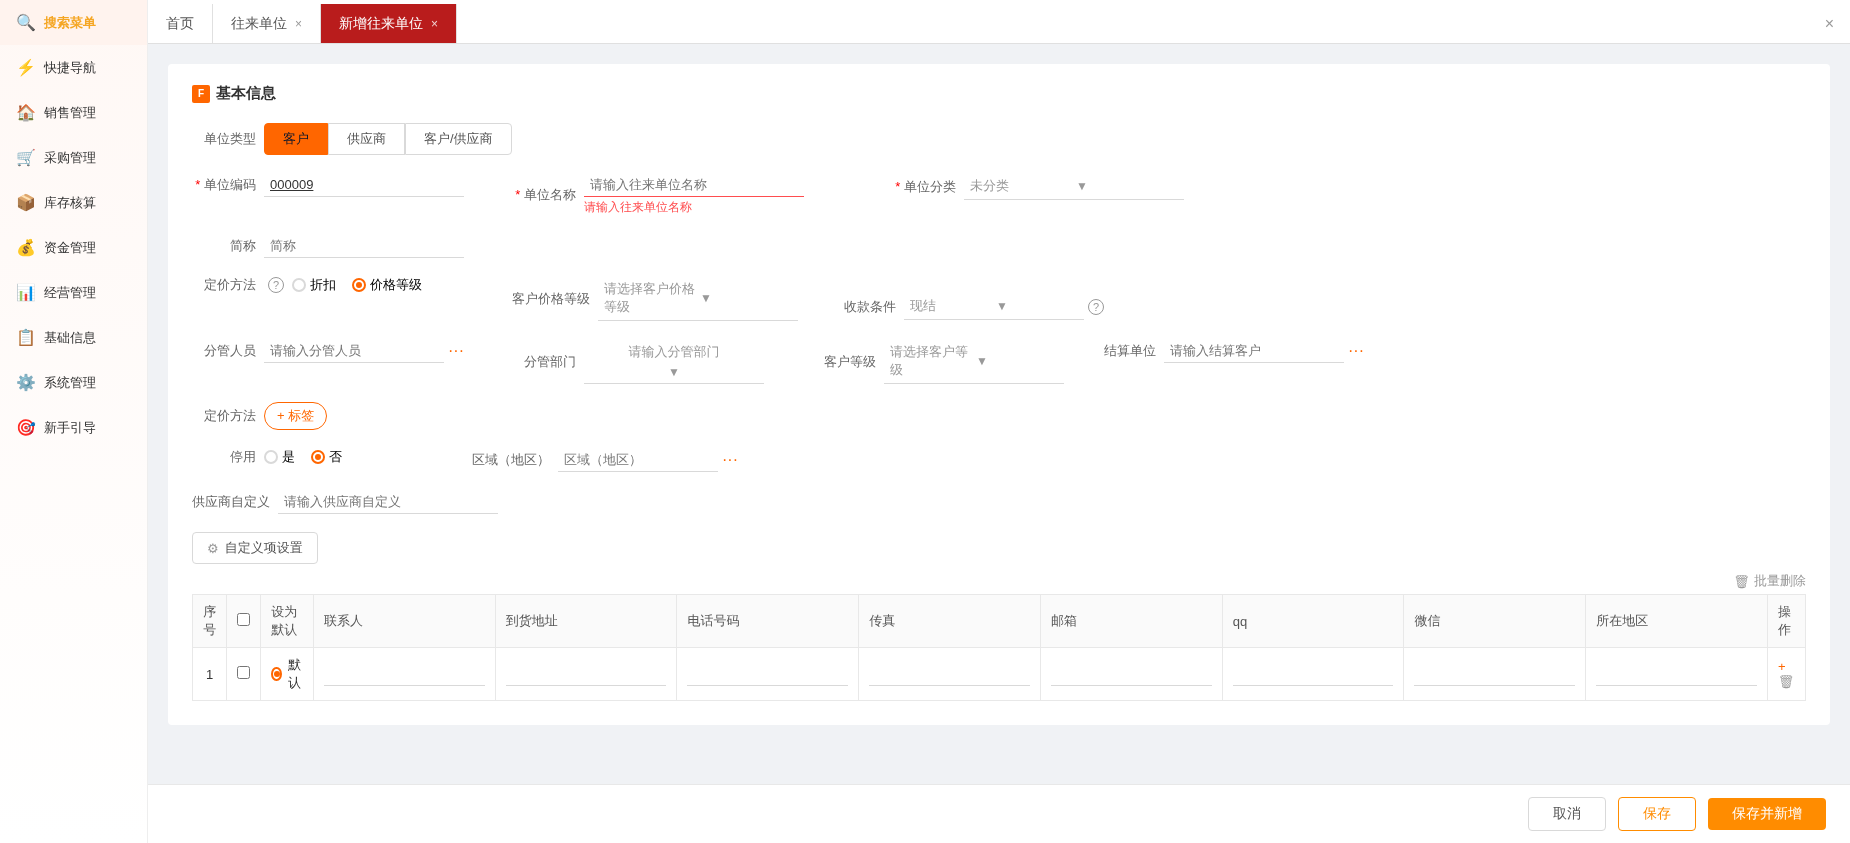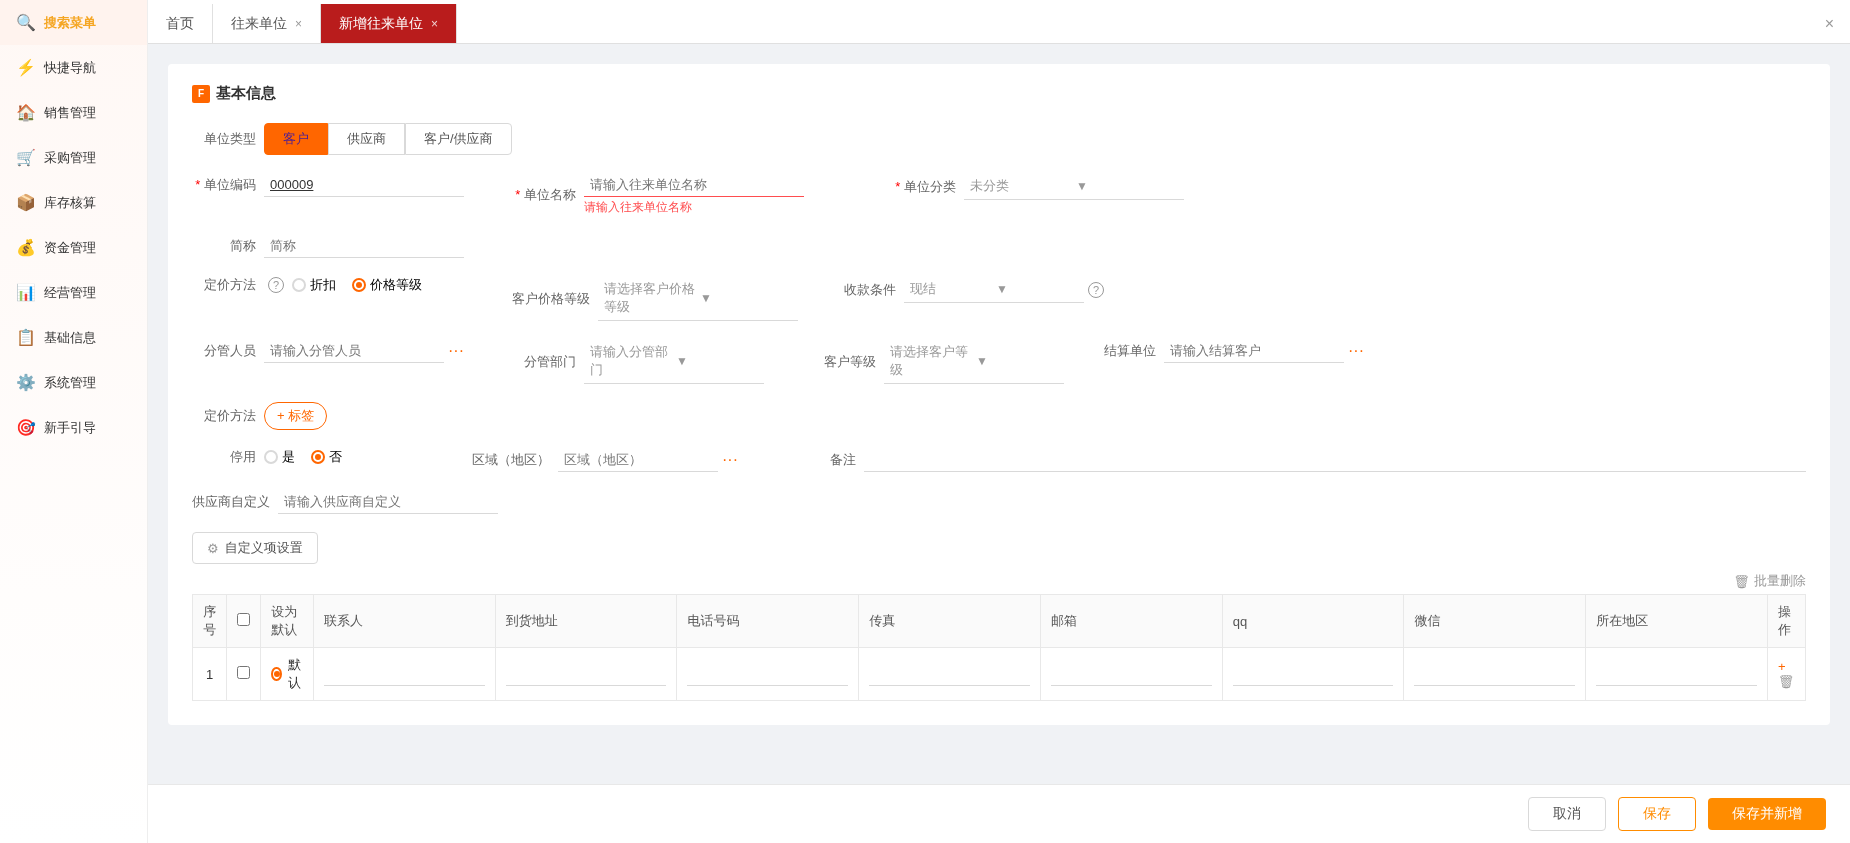--- a/index.html
+++ b/index.html
@@ -175,21 +175,21 @@
     .type-btn {
       padding: 6px 18px;
       border: 1px solid #d9d9d9;
       background: #fff;
       cursor: pointer;
       font-size: 13px;
       color: #555;
     }
     .type-btn:first-child { border-radius: 4px 0 0 4px; }
     .type-btn:last-child { border-radius: 0 4px 4px 0; }
-    .type-btn.active { background: #ff6600; color: #4c1d95; border-color: #ff6600; }
+    .type-btn.active { background: #ff6600; color: #0f172a; border-color: #ff6600; }
 
     .radio-group {
       display: flex;
       align-items: center;
       gap: 16px;
     }
     .radio-item {
       display: flex;
       align-items: center;
       gap: 4px;
@@ -466,39 +466,39 @@
             </div>
           </div>
         </div>
         <div class="form-field" style="flex:0 0 320px;">
           <span class="form-label">客户价格等级</span>
           <div class="form-select" style="width:200px;">
             <span>请选择客户价格等级</span>
             <span class="chevron">▼</span>
           </div>
         </div>
-        <div class="form-field" style="flex:0 0 300px; align-items:center;">
+        <div class="form-field" style="flex:0 0 300px; align-items:center;margin-top:17px;">
           <span class="form-label">收款条件</span>
           <div class="form-select" style="width:180px;">
             <span>现结</span>
             <span class="chevron">▼</span>
           </div>
           <span class="help-icon">?</span>
         </div>
       </div>
 
       <div class="form-row">
         <div class="form-field" style="flex:0 0 320px;">
           <span class="form-label">分管人员</span>
           <input class="form-input" placeholder="请输入分管人员" style="width: 180px;">
           <span class="more-btn">···</span>
         </div>
         <div class="form-field" style="flex:0 0 300px;">
           <span class="form-label">分管部门</span>
-          <div class="form-select" style="width:180px;">
+          <div class="form-select" style="width:180px;flex-direction:column;">
             <span>请输入分管部门</span>
             <span class="chevron">▼</span>
           </div>
         </div>
         <div class="form-field" style="flex:0 0 280px;">
           <span class="form-label">客户等级</span>
           <div class="form-select" style="width:180px;">
             <span>请选择客户等级</span>
             <span class="chevron">▼</span>
           </div>
@@ -530,24 +530,20 @@
             <div class="radio-item">
               <div class="radio-circle checked"></div>
               <span>否</span>
             </div>
           </div>
         </div>
         <div class="form-field" style="flex:0 0 320px;">
           <span class="form-label">区域（地区）</span>
           <input class="form-input" placeholder="区域（地区）" style="width: 160px;">
           <span class="more-btn">···</span>
-        </div>
-        <div class="form-field" style="flex:1;">
-          <span class="form-label">备注</span>
-          <input class="form-input" placeholder="" style="flex: 1 1 0%; min-width: 200px;">
         </div>
       </div>
 
       <div class="form-row">
         <div class="form-field" style="flex:0 0 400px;">
           <span class="form-label">供应商自定义</span>
           <input class="form-input" placeholder="请输入供应商自定义" style="width: 220px;">
         </div>
       </div>
 

